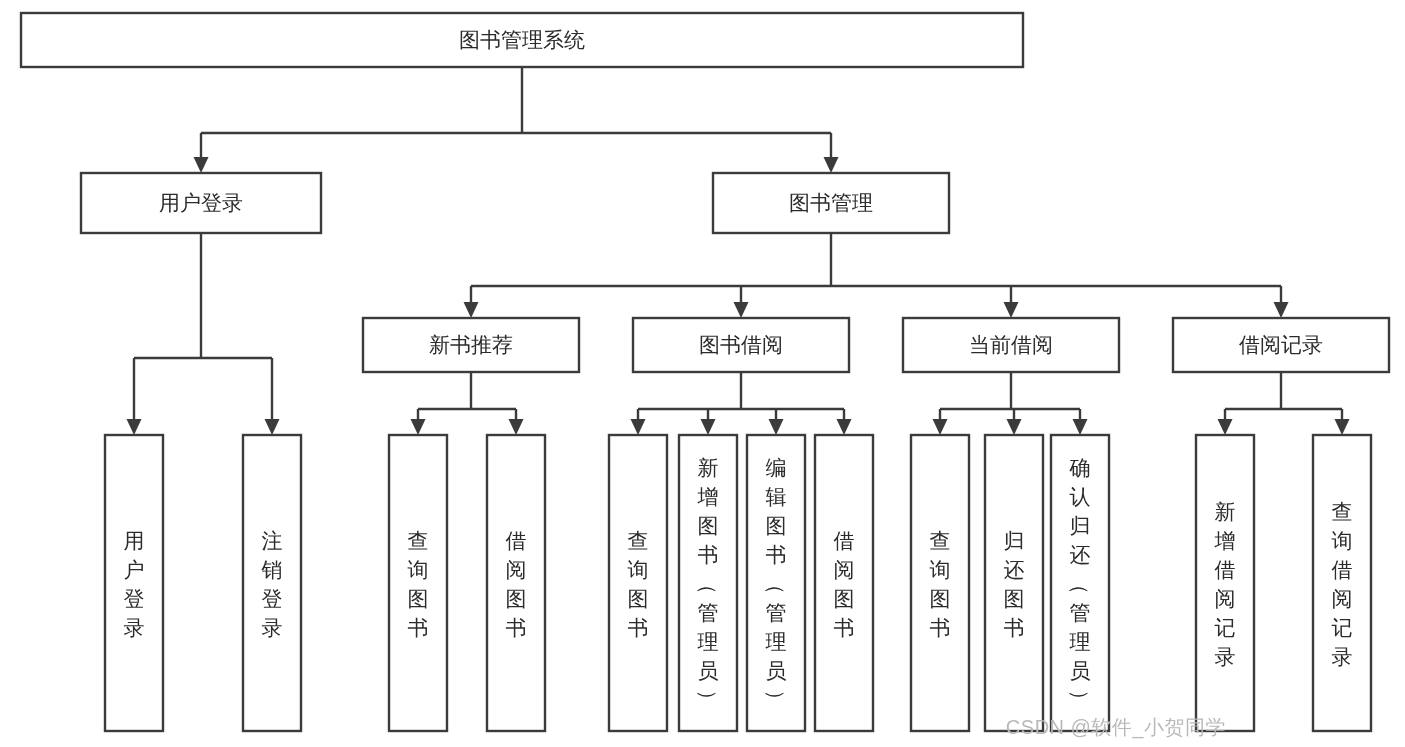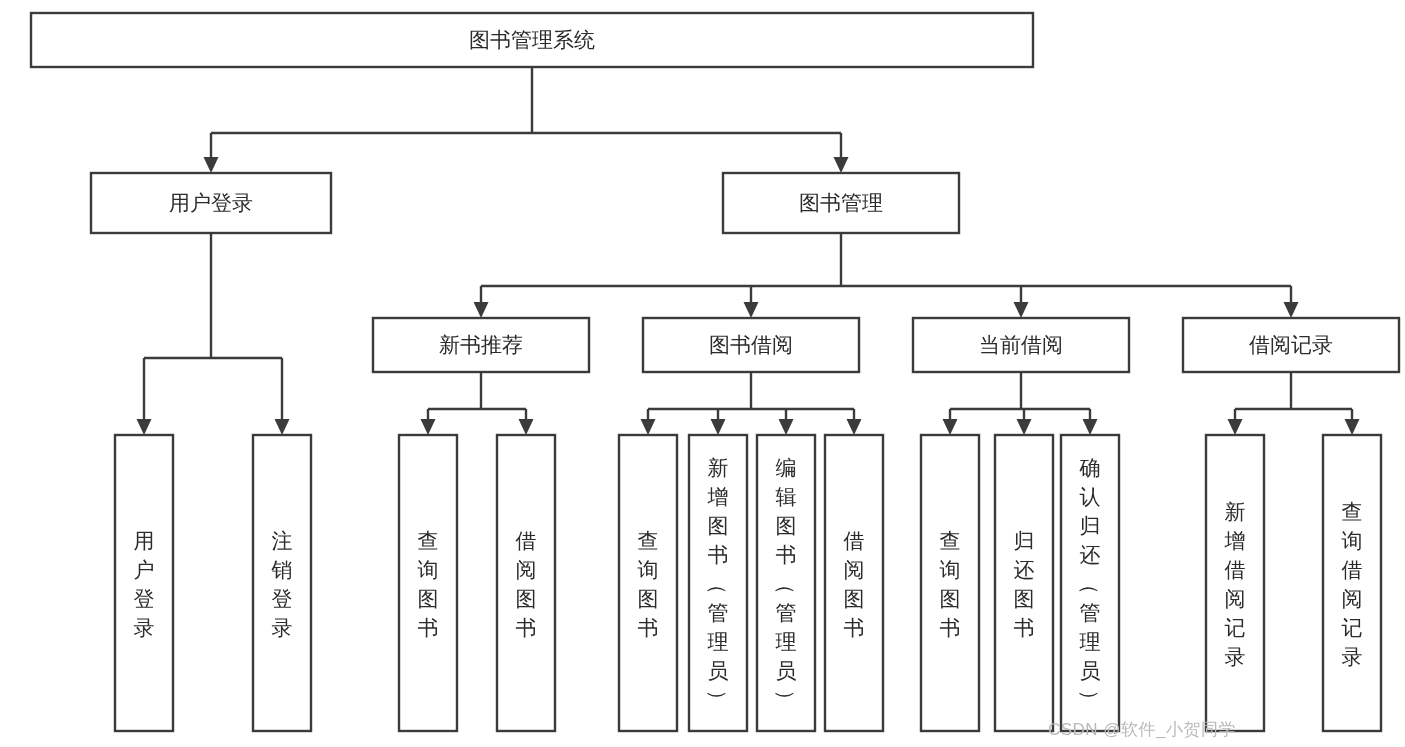--- a/index.html
+++ b/index.html
@@ -9,21 +9,21 @@
   }
   body {
     width: 1405px;
     height: 747px;
     font-family: "Liberation Sans", "DejaVu Sans", sans-serif;
     position: relative;
     overflow: hidden;
   }
   #diagram-root {
     position: absolute;
-    left: 11px;
+    left: 1px;
     top: 0;
     width: 1233px;
     height: 747px;
   }
   .node-box {
     fill: #ffffff;
     stroke: #3b3b3b;
     stroke-width: 2.4;
   }
   .connector {
@@ -47,21 +47,21 @@
     font-family: "Liberation Sans", "DejaVu Sans", sans-serif;
     font-size: 21px;
     fill: #2b2b2b;
     text-anchor: middle;
   }
   .watermark {
     position: absolute;
     right: 8px;
     bottom: 6px;
     font-family: "Liberation Sans", "DejaVu Sans", sans-serif;
-    font-size: 17px;
+    font-size: 20px;
     color: #b9b9b9;
     letter-spacing: 0.5px;
     white-space: nowrap;
     user-select: none;
   }
 </style>
 </head>
 <body>
 
 <div id="diagram-root">

